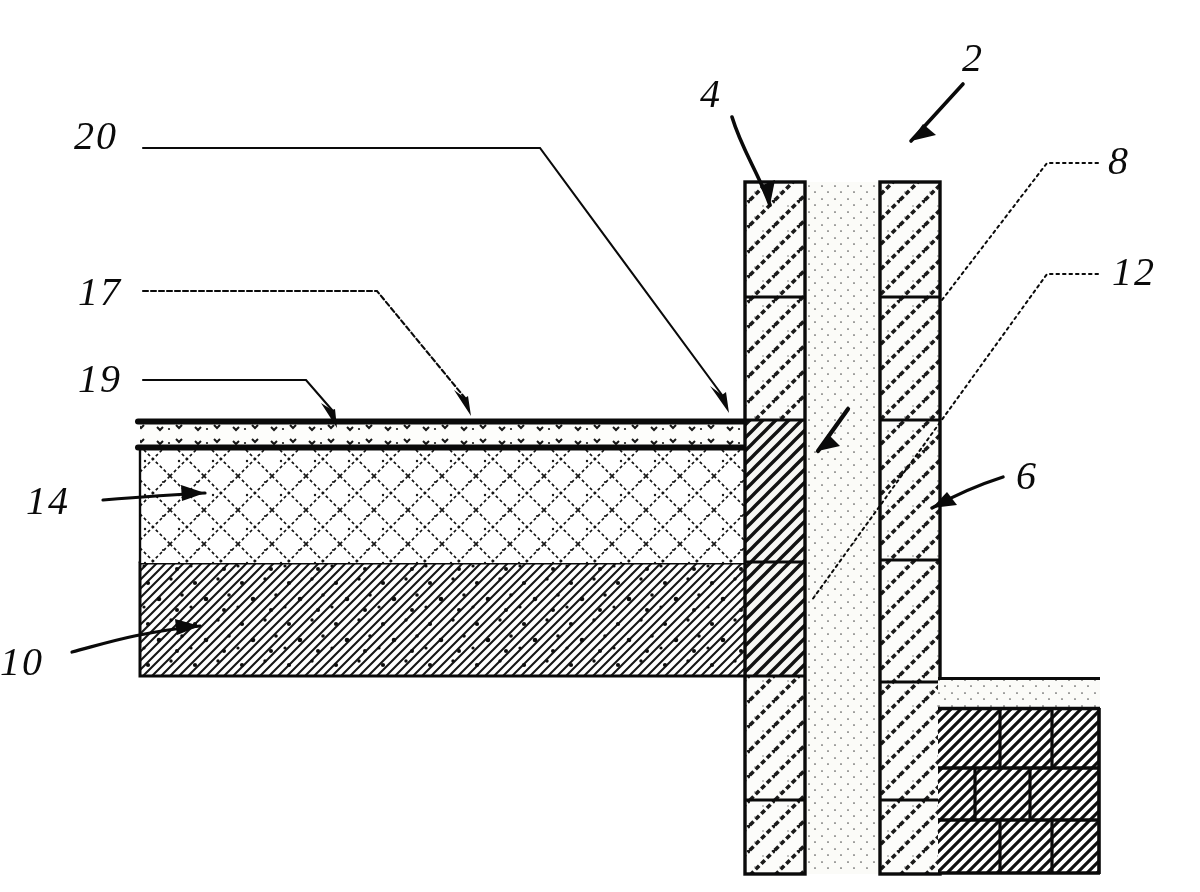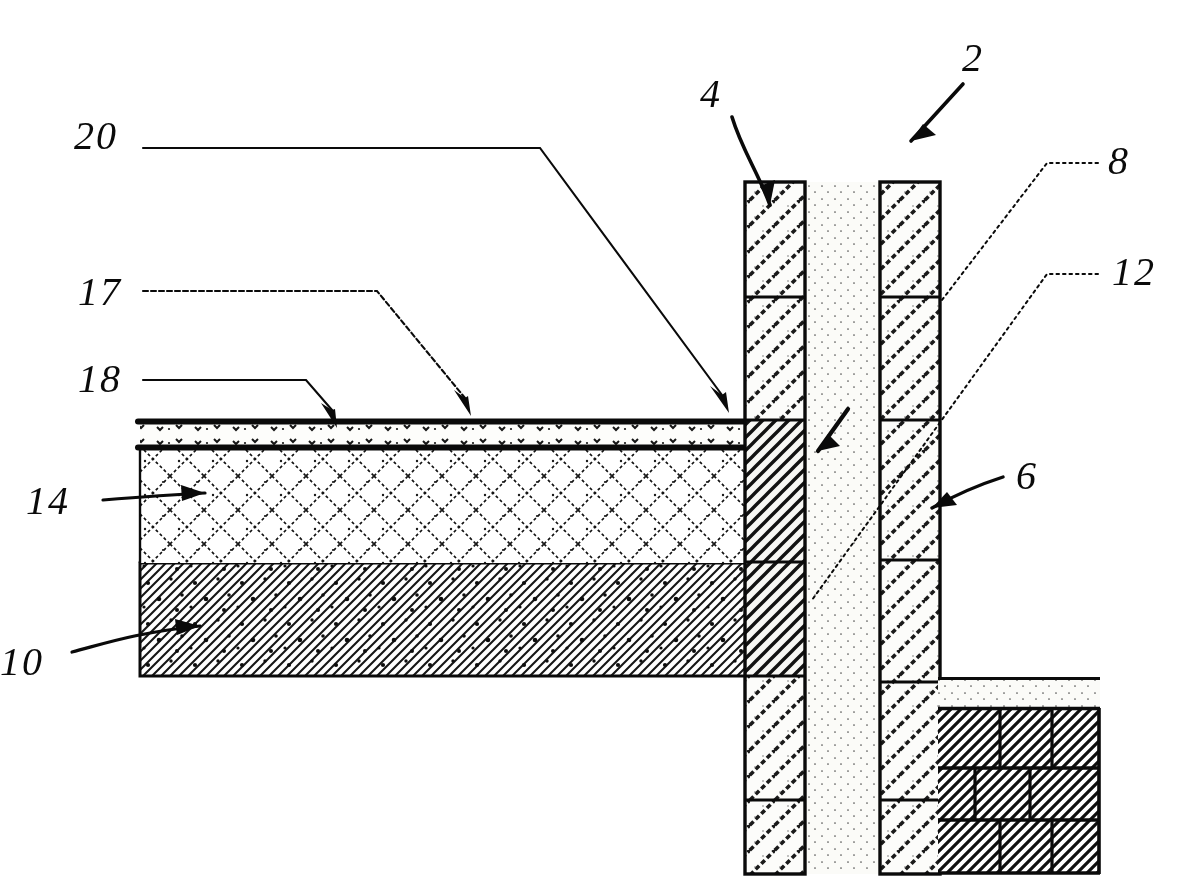--- a/index.html
+++ b/index.html
@@ -160,21 +160,21 @@
       <path d="M 848,409 L 818,451" stroke-width="4.2"></path>
       <path d="M 818,451 l 22,-5 l -12,-12 z" fill="#0a0a0a" stroke="none"></path>
 
       <path d="M 1003,477 C 975,486 955,495 932,508" stroke-width="3.4"></path>
       <path d="M 932,508 l 25,-3 l -10,-13 z" fill="#0a0a0a" stroke="none"></path>
     </g>
   </svg>
 
   <span class="ref-num" style="left:74px;top:112px;">20</span>
   <span class="ref-num" style="left:78px;top:268px;">17</span>
-  <span class="ref-num" style="left:78px;top:355px;">18</span>
+  <span class="ref-num" style="left:78px;top:355px;">19</span>
   <span class="ref-num" style="left:26px;top:477px;">14</span>
   <span class="ref-num" style="left:0;top:638px;">10</span>
   <span class="ref-num" style="left:700px;top:70px;">4</span>
   <span class="ref-num" style="left:962px;top:34px;">2</span>
   <span class="ref-num" style="left:1108px;top:137px;">8</span>
   <span class="ref-num" style="left:1112px;top:248px;">12</span>
   <span class="ref-num" style="left:1016px;top:452px;">6</span>
 
 </div>
 

